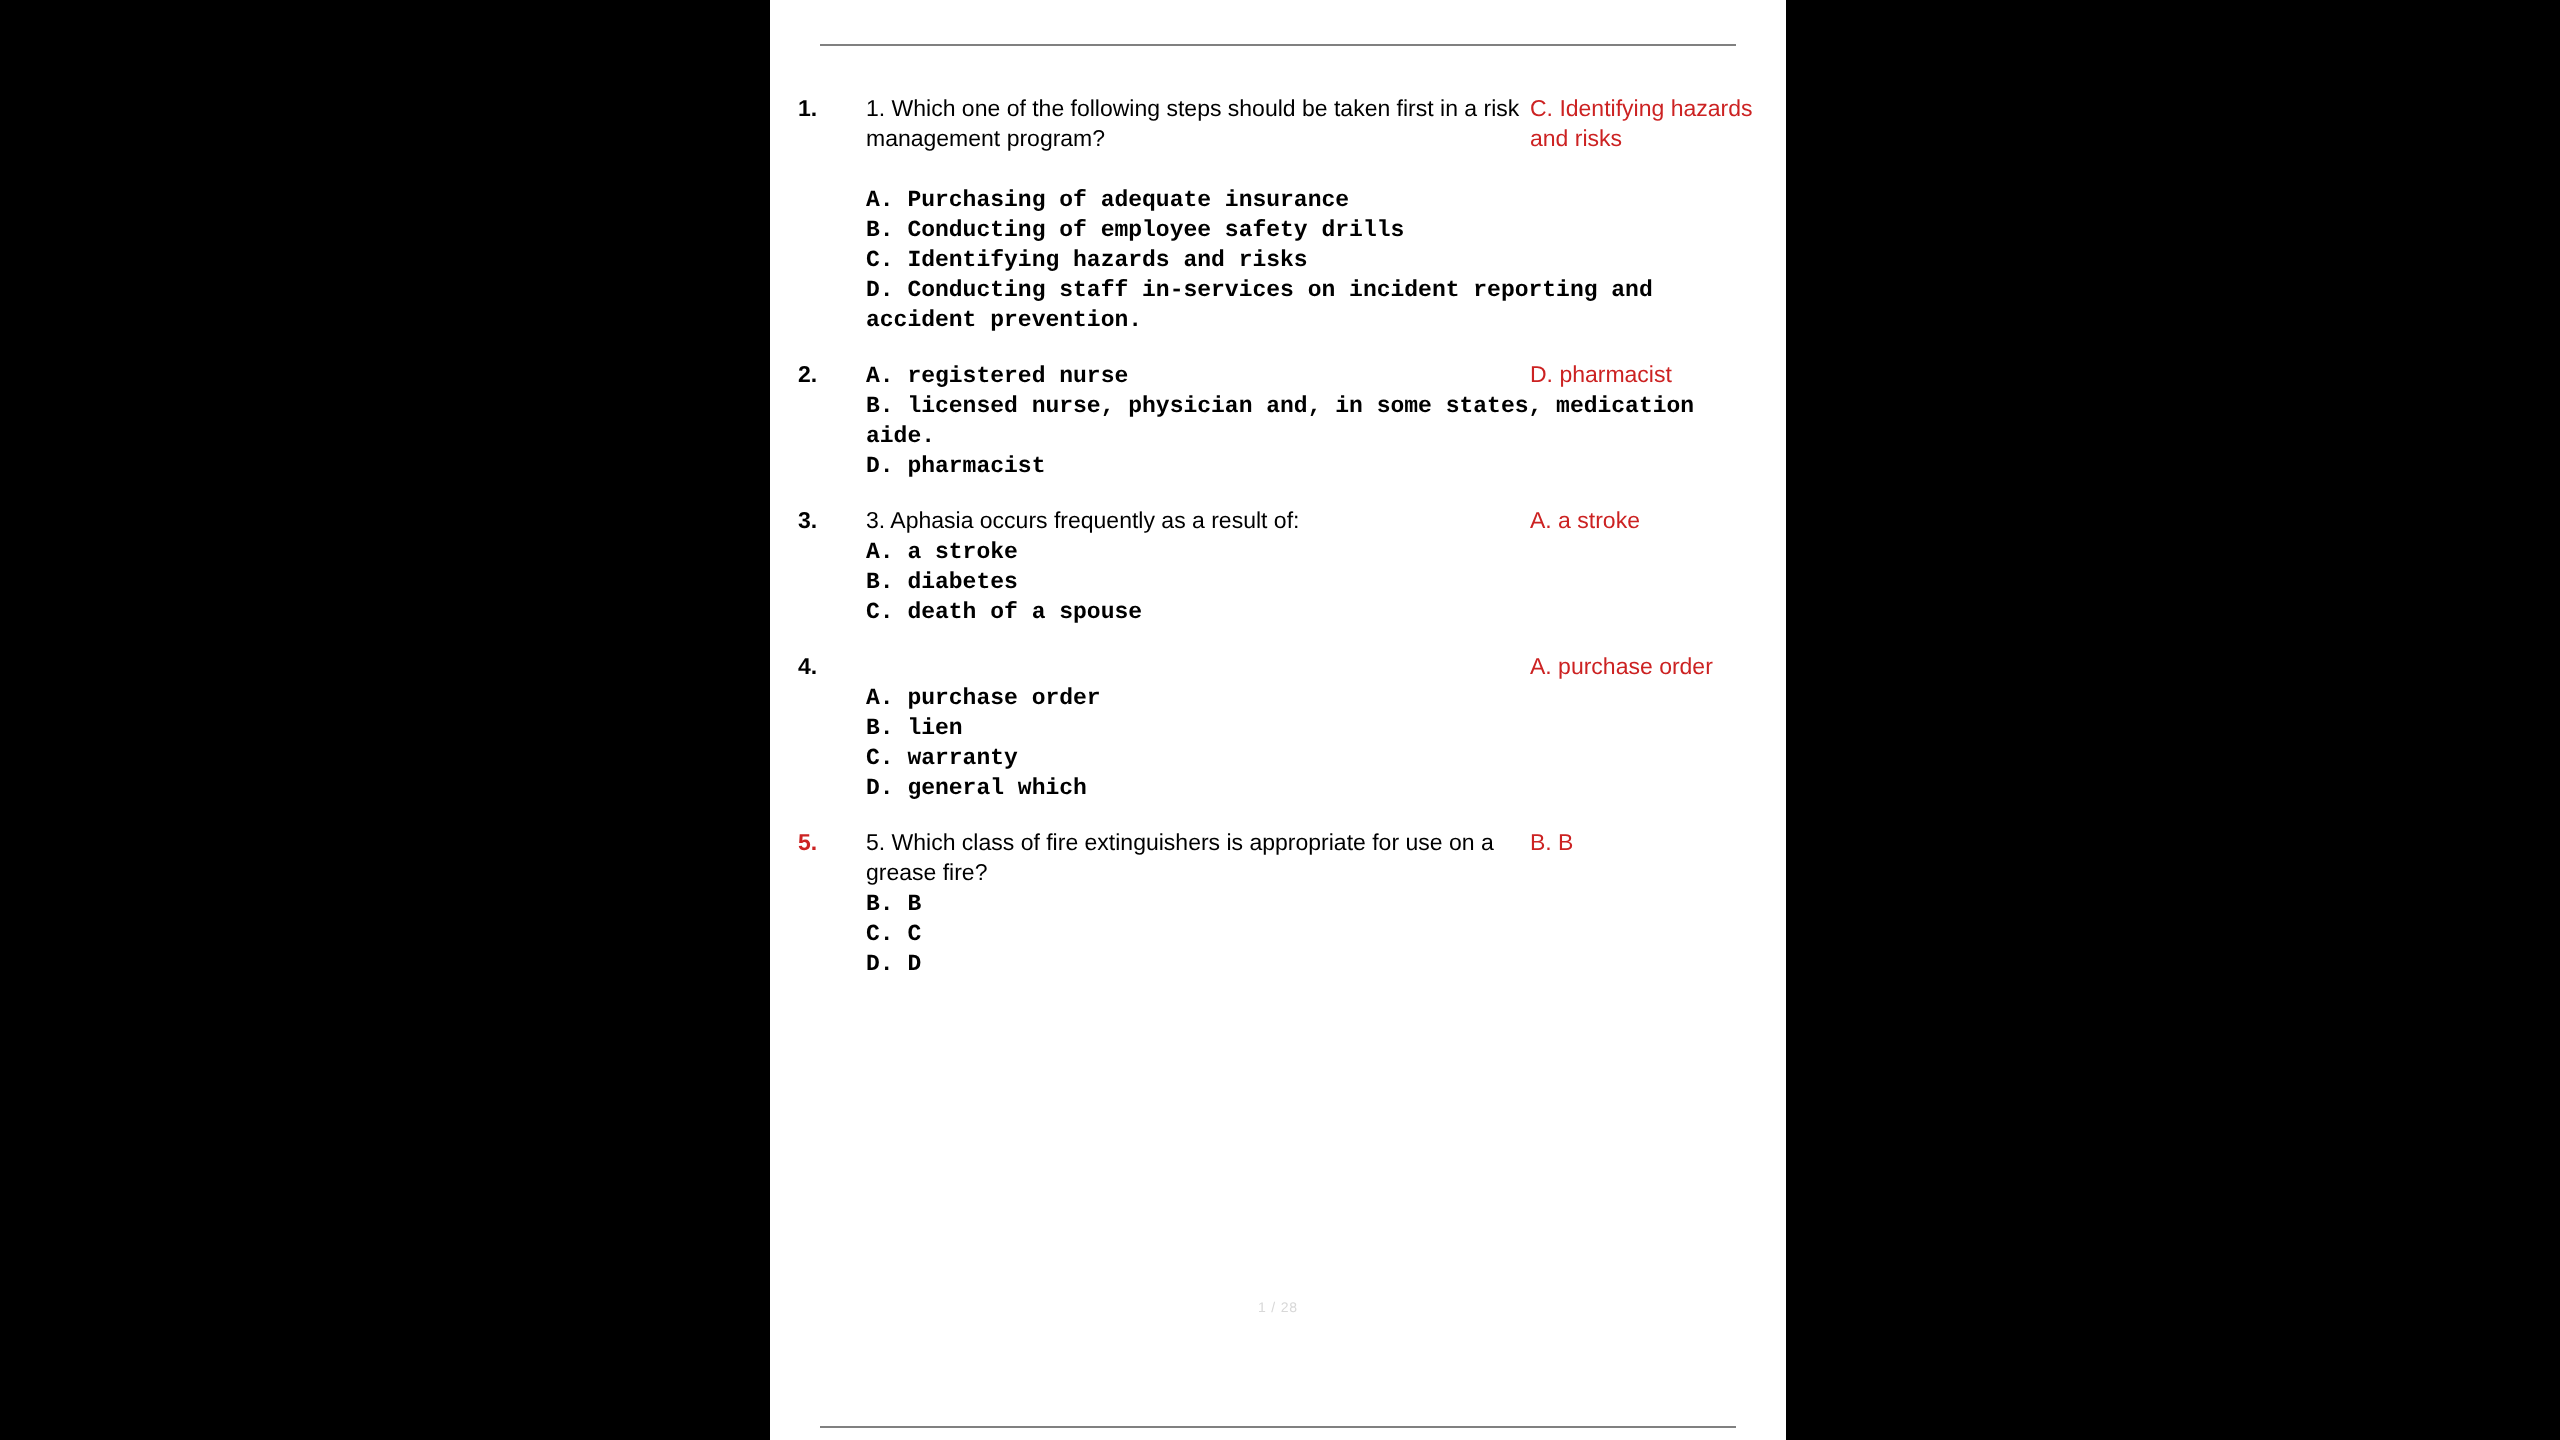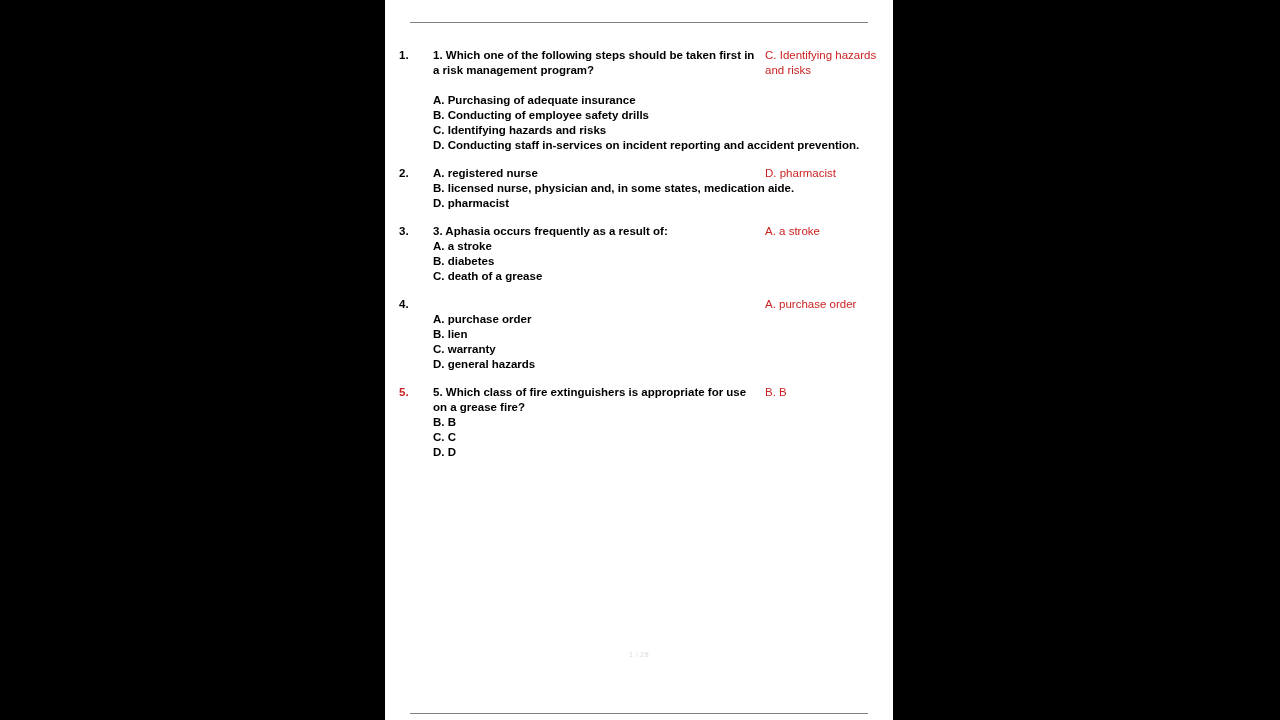--- a/index.html
+++ b/index.html
@@ -79,36 +79,37 @@
     margin-left: 4px;
     color: #cc2222;
     font-size: 11.5px;
     font-weight: normal;
     line-height: 15px;
     text-align: left;
   }
 
   .q-body {
     font-size: 11.5px;
-    font-weight: bold;
+    font-weight: normal;
     color: #000000;
     line-height: 15px;
     white-space: pre-wrap;
   }
 
   .q-gap {
     height: 15px;
   }
 
   .q-choices {
     clear: none;
     font-size: 11.5px;
     font-weight: bold;
     color: #000000;
     line-height: 15px;
+    font-family: Liberation Mono, monospace;
   }
   .q-choice { white-space: pre-wrap; }
 
   .clearfix::after {
     content: "";
     display: block;
     clear: both;
   }
 
   #footer {
@@ -152,32 +153,32 @@
             <div class="q-choice">D. pharmacist</div>
           </div>
         </div>
         <div class="q-item clearfix">
           <div class="q-marker">3.</div>
           <div class="q-answer">A. a stroke</div>
           <div class="q-body">3. Aphasia occurs frequently as a result of:</div>
           <div class="q-choices">
             <div class="q-choice">A. a stroke</div>
             <div class="q-choice">B. diabetes</div>
-            <div class="q-choice">C. death of a grease</div>
+            <div class="q-choice">C. death of a spouse</div>
           </div>
         </div>
         <div class="q-item clearfix">
           <div class="q-marker">4.</div>
           <div class="q-answer">A. purchase order</div>
           <div class="q-gap"></div>
           <div class="q-choices">
             <div class="q-choice">A. purchase order</div>
             <div class="q-choice">B. lien</div>
             <div class="q-choice">C. warranty</div>
-            <div class="q-choice">D. general hazards</div>
+            <div class="q-choice">D. general which</div>
           </div>
         </div>
         <div class="q-item clearfix">
           <div class="q-marker accent">5.</div>
           <div class="q-answer">B. B</div>
           <div class="q-body">5. Which class of fire extinguishers is appropriate for use on a grease fire?</div>
           <div class="q-choices">
             <div class="q-choice">B. B</div>
             <div class="q-choice">C. C</div>
             <div class="q-choice">D. D</div>

